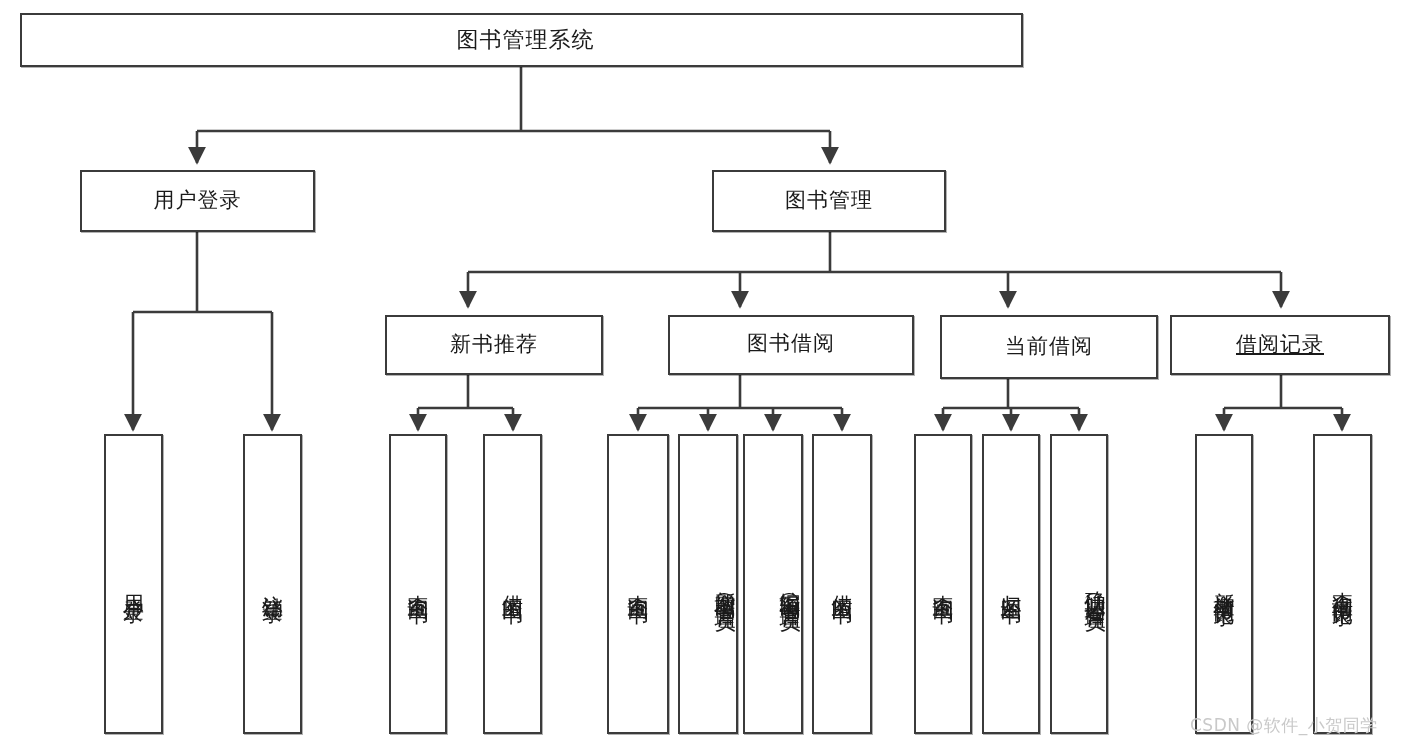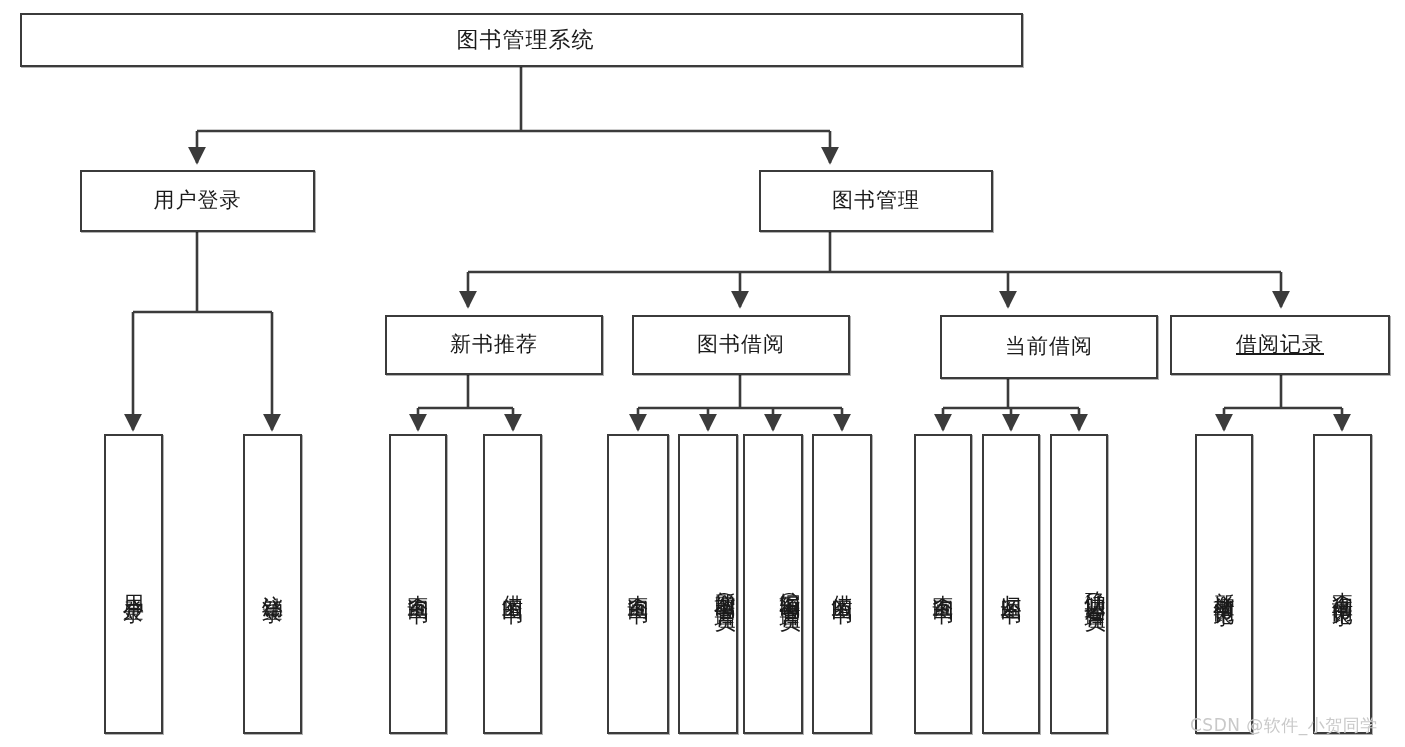--- a/index.html
+++ b/index.html
@@ -128,28 +128,28 @@
     </g>
   </svg>
 
   <div class="node h root" style="left:20px; top:13px; width:1003px; height:54px;">
     <span>图书管理系统</span>
   </div>
 
   <div class="node h" style="left:80px; top:170px; width:235px; height:62px;">
     <span>用户登录</span>
   </div>
-  <div class="node h" style="left:712px; top:170px; width:234px; height:62px;margin-left:47px;">
+  <div class="node h" style="left:712px; top:170px; width:234px; height:62px;">
     <span>图书管理</span>
   </div>
 
   <div class="node h" style="left:360px; top:315px; width:218px; height:60px;margin-left:25px;">
     <span>新书推荐</span>
   </div>
-  <div class="node h" style="left:632px; top:315px; width:218px; height:60px;">
+  <div class="node h" style="left:668px; top:315px; width:246px; height:60px;font-family:Liberation Mono, monospace;">
     <span>图书借阅</span>
   </div>
   <div class="node h" style="left:940px; top:315px; width:218px; height:64px;">
     <span>当前借阅</span>
   </div>
   <div class="node h" style="left:1170px; top:315px; width:220px; height:60px;text-decoration:underline;">
     <span>借阅记录</span>
   </div>
 
   <div class="node v center" style="left:104px; top:434px; width:59px; height:300px;">

